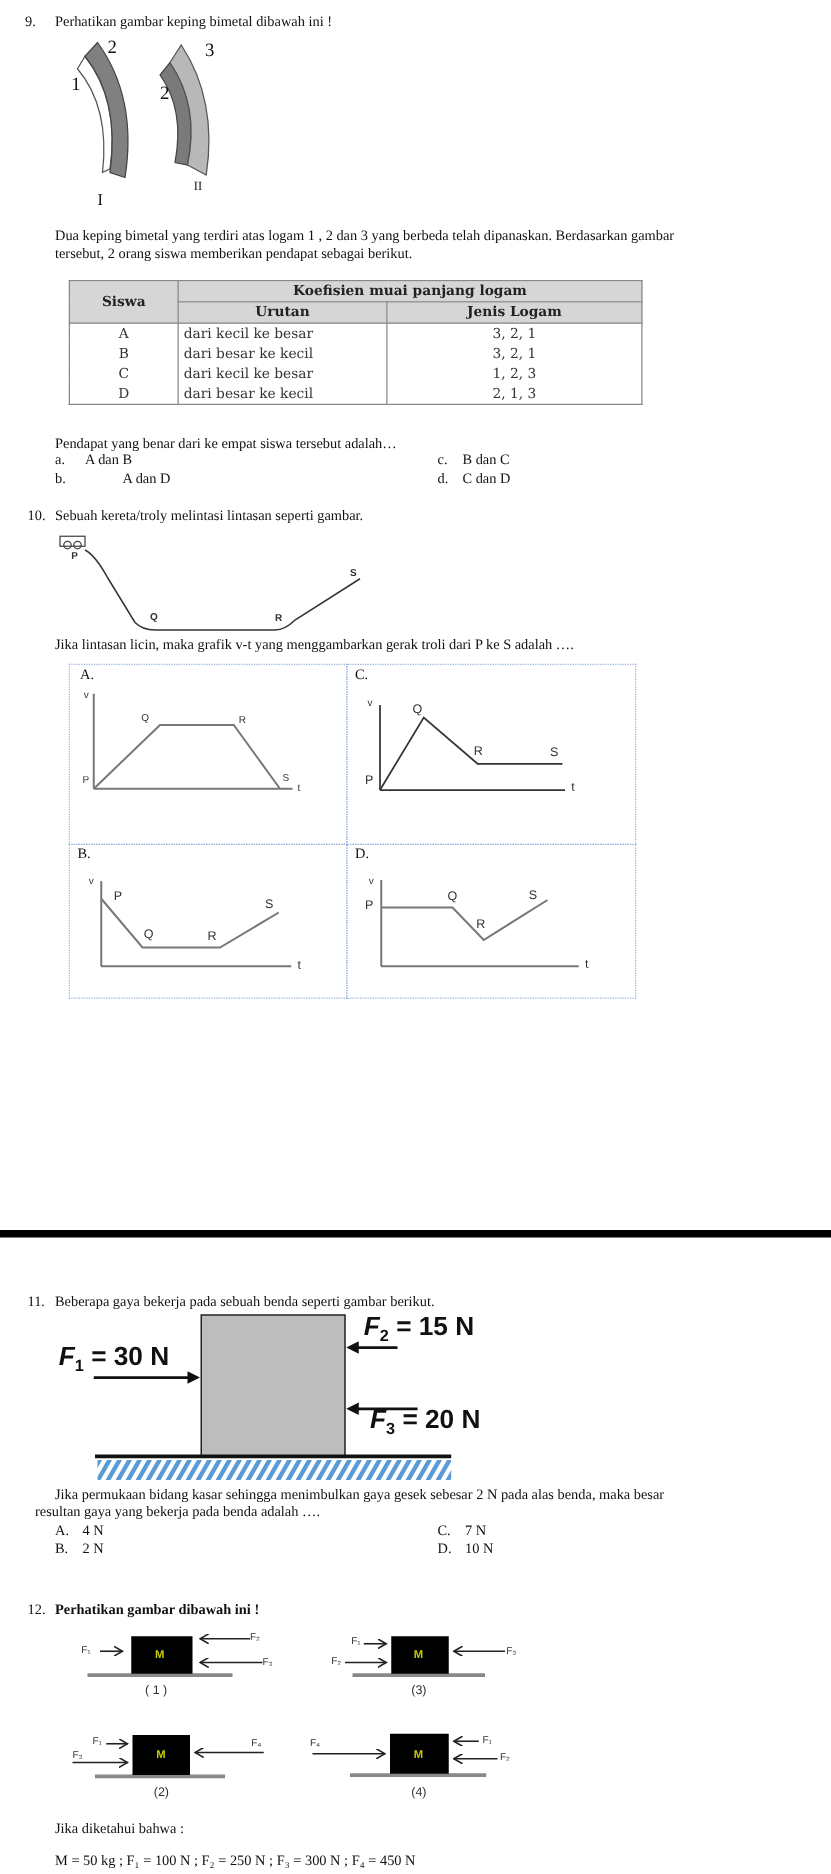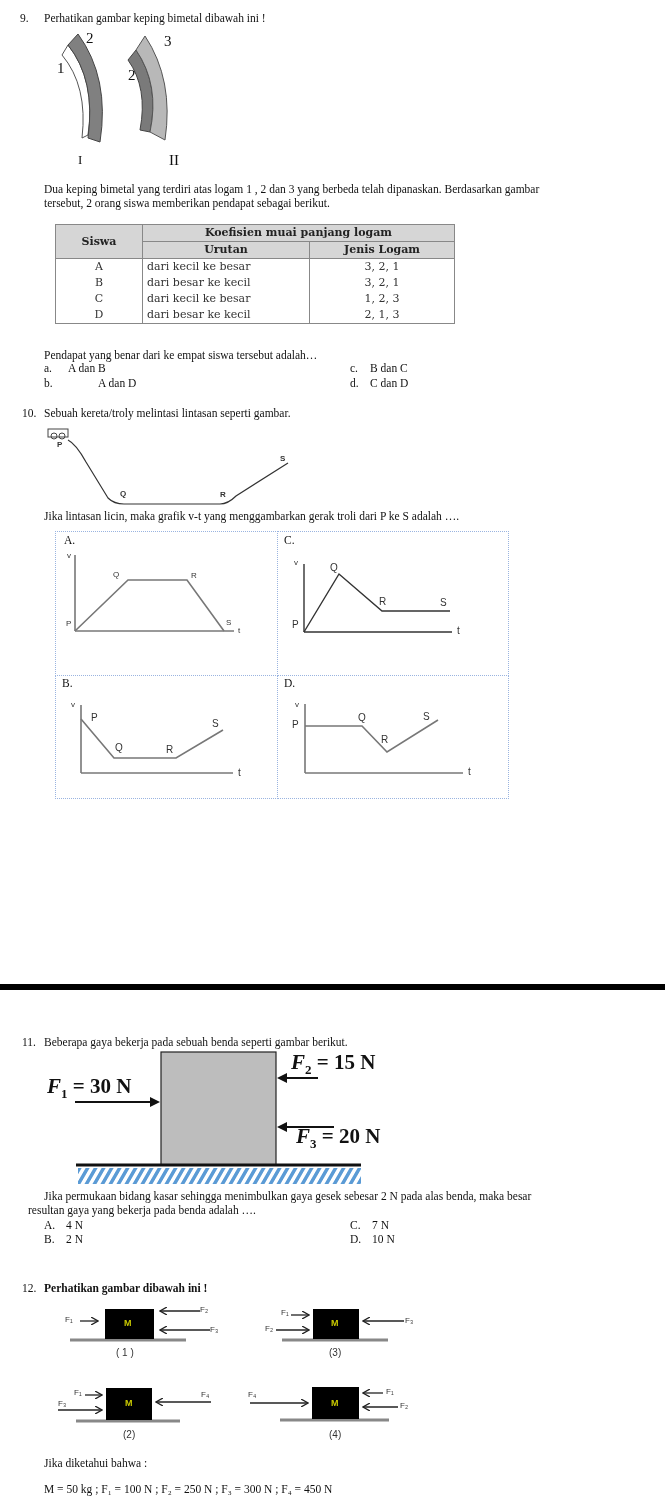--- a/index.html
+++ b/index.html
@@ -1,51 +1,51 @@
 <!DOCTYPE html>
 <html><head>
 <meta charset="utf-8">
 <style>
   html,body{margin:0;padding:0;background:#fff;}
   body{width:665px;height:1499px;position:relative;overflow:hidden;font-family:"Liberation Serif",serif;color:#111;}
   .abs{position:absolute;}
   .t{font-size:11.5px;line-height:13px;white-space:nowrap;}
   .bold{font-weight:bold;}
   svg{position:absolute;overflow:visible;}
-  table.coef{position:absolute;left:55px;top:224px;width:400px;border-collapse:collapse;font-family:"DejaVu Serif",serif;font-size:11px;color:#333;}
+  table.coef{position:absolute;left:55px;top:224px;width:459px;border-collapse:collapse;font-family:"DejaVu Serif",serif;font-size:11px;color:#333;}
   table.coef td,table.coef th{padding:0 4px;height:16px;line-height:16px;}
   table.coef th{background:#d6d6d6;font-weight:bold;color:#222;border:1px solid #888;}
   table.coef td{border-left:1px solid #888;border-right:1px solid #888;}
   table.coef tr.last td{border-bottom:1px solid #888;}
   table.coef td.c{text-align:center;}
   .opt{font-family:"Liberation Serif",serif;font-size:11.5px;}
   .cell{position:absolute;border:1px dotted #9ab4e0;}
   .sep{position:absolute;left:0;top:984px;width:665px;height:6px;background:#000;}
-  .fbig{font-family:Liberation Serif, serif;font-weight:bold;font-size:21px;}
+  .fbig{font-family:Liberation Sans, sans-serif;font-weight:bold;font-size:21px;}
   .sm{font-family:"Liberation Sans",sans-serif;font-size:8px;color:#333;}
 </style>
 </head>
 <body>
 
 <div>
   <span class="abs t" style="left:20px;top:12px;">9.</span>
   <span class="abs t" style="left:44px;top:12px;">Perhatikan gambar keping bimetal dibawah ini !</span>
 
   <svg style="left:0;top:0;" width="665" height="180">
     <path d="M68,45 Q96,80 88,135 L82,138 Q88,86 62,55 Z" fill="#ffffff" stroke="#555" stroke-width="1"></path>
     <path d="M68,45 L78,34 Q110,78 100,142 L88,138 Q96,80 68,45 Z" fill="#808080" stroke="#444" stroke-width="1"></path>
     <path d="M136,50 Q160,85 150,132 L140,130 Q148,88 128,60 Z" fill="#7a7a7a" stroke="#444" stroke-width="1"></path>
     <path d="M136,50 L145,36 Q174,80 165,140 L150,132 Q160,85 136,50 Z" fill="#b8b8b8" stroke="#555" stroke-width="1"></path>
   </svg>
   <span class="abs" style="left:86px;top:30px;font-size:15px;font-family:'Liberation Serif',serif;">2</span>
   <span class="abs" style="left:57px;top:60px;font-size:15px;font-family:'Liberation Serif',serif;">1</span>
   <span class="abs" style="left:164px;top:33px;font-size:15px;font-family:'Liberation Serif',serif;">3</span>
   <span class="abs" style="left:128px;top:67px;font-size:15px;font-family:'Liberation Serif',serif;">2</span>
   <span class="abs" style="left:78px;top:152px;font-size:13px;font-family:'Liberation Serif',serif;">I</span>
-  <span class="abs" style="left:155px;top:152px;font-size:15px;font-family:'Liberation Serif',serif;margin-left:14px;">II</span>
+  <span class="abs" style="left:155px;top:144px;font-size:10px;font-family:'Liberation Serif',serif;">II</span>
 
   <span class="abs t" style="left:44px;top:183px;">Dua keping bimetal yang terdiri atas logam 1 , 2 dan 3 yang berbeda telah dipanaskan. Berdasarkan gambar</span>
   <span class="abs t" style="left:44px;top:197px;">tersebut, 2 orang siswa memberikan pendapat sebagai berikut.</span>
 
   <table class="coef">
     <tbody>
         <tr>
       <th rowspan="2" style="width:78px;">Siswa</th>
       <th colspan="2">Koefisien muai panjang logam</th>
     </tr>

